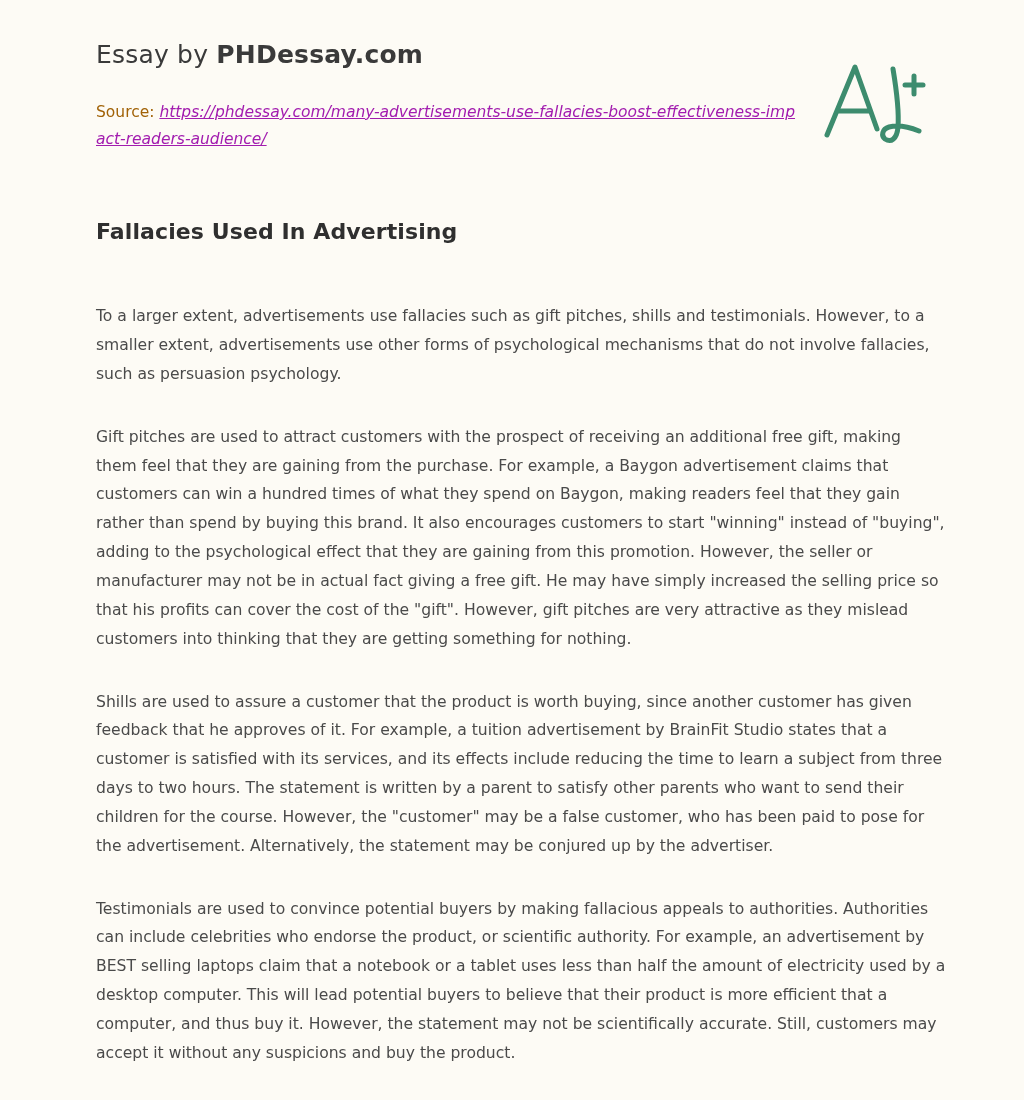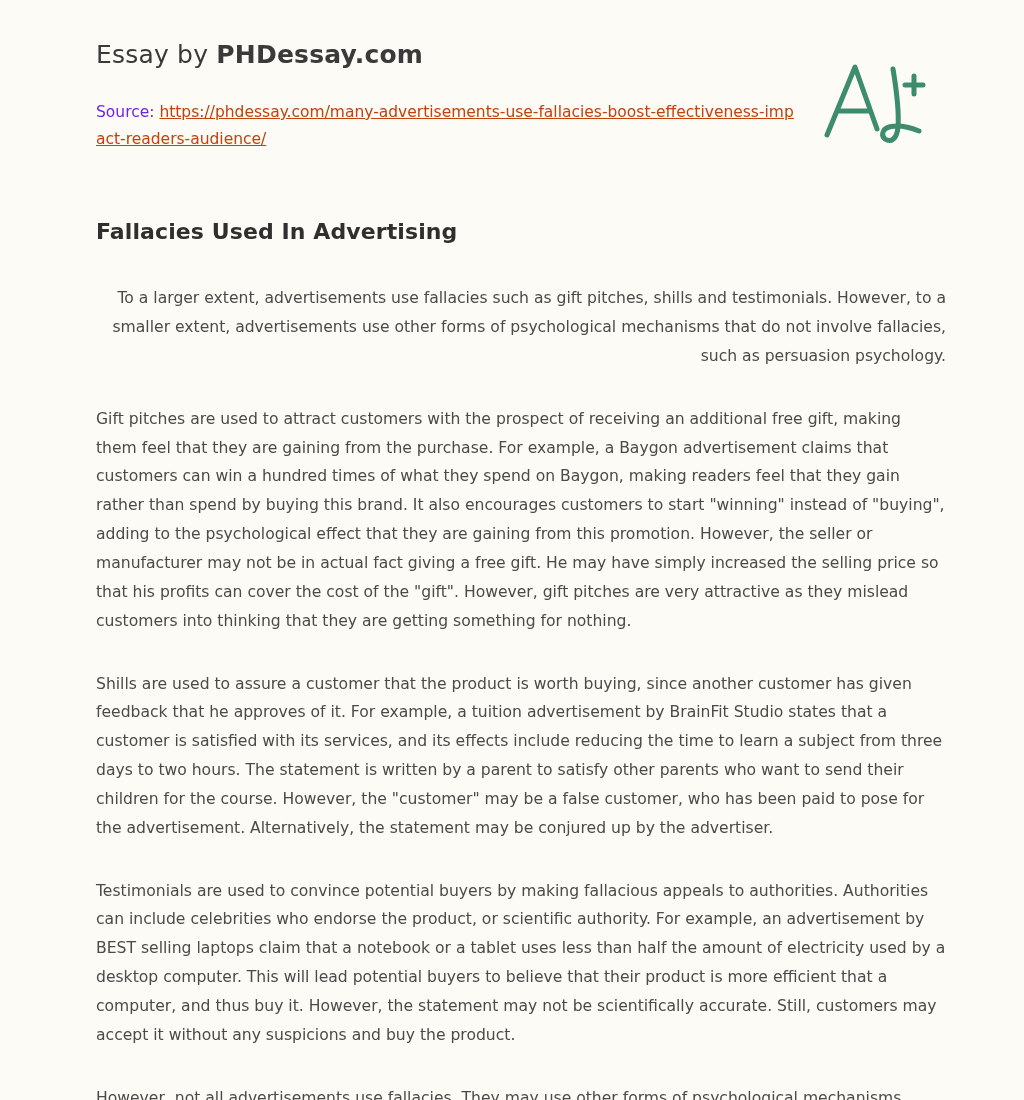--- a/index.html
+++ b/index.html
@@ -44,25 +44,26 @@
     font-weight: bold;
     color: #3a3a3a;
   }
   .source-block {
     font-size: 15.5px;
     line-height: 1.75;
     max-width: 700px;
     color: #5f5f5f;
   }
   .source-label {
-    color: #6d28d9;
+    color: #a16207;
   }
   .source-url {
-    color: #c2410c;
+    color: #a21caf;
     word-break: break-all;
+    font-style: italic;
   }
   .logo {
     position: absolute;
     top: 55px;
     right: 95px;
     width: 110px;
     height: 95px;
   }
   .logo svg {
     width: 100%;
@@ -82,22 +83,21 @@
     padding: 0 78px 40px 96px;
   }
   .body-content p {
     font-size: 15.6px;
     line-height: 1.85;
     color: #4a4a4a;
     margin: 34px 0 0 0;
     text-align: left;
   }
   .body-content p:first-child {
-    margin-top: 40px;
-    text-align: right;
+    margin-top: 58px;
   }
 </style>
 </head>
 <body>
 
 <div class="page">
 
   <div class="header">
 
     <div class="brand-line">

